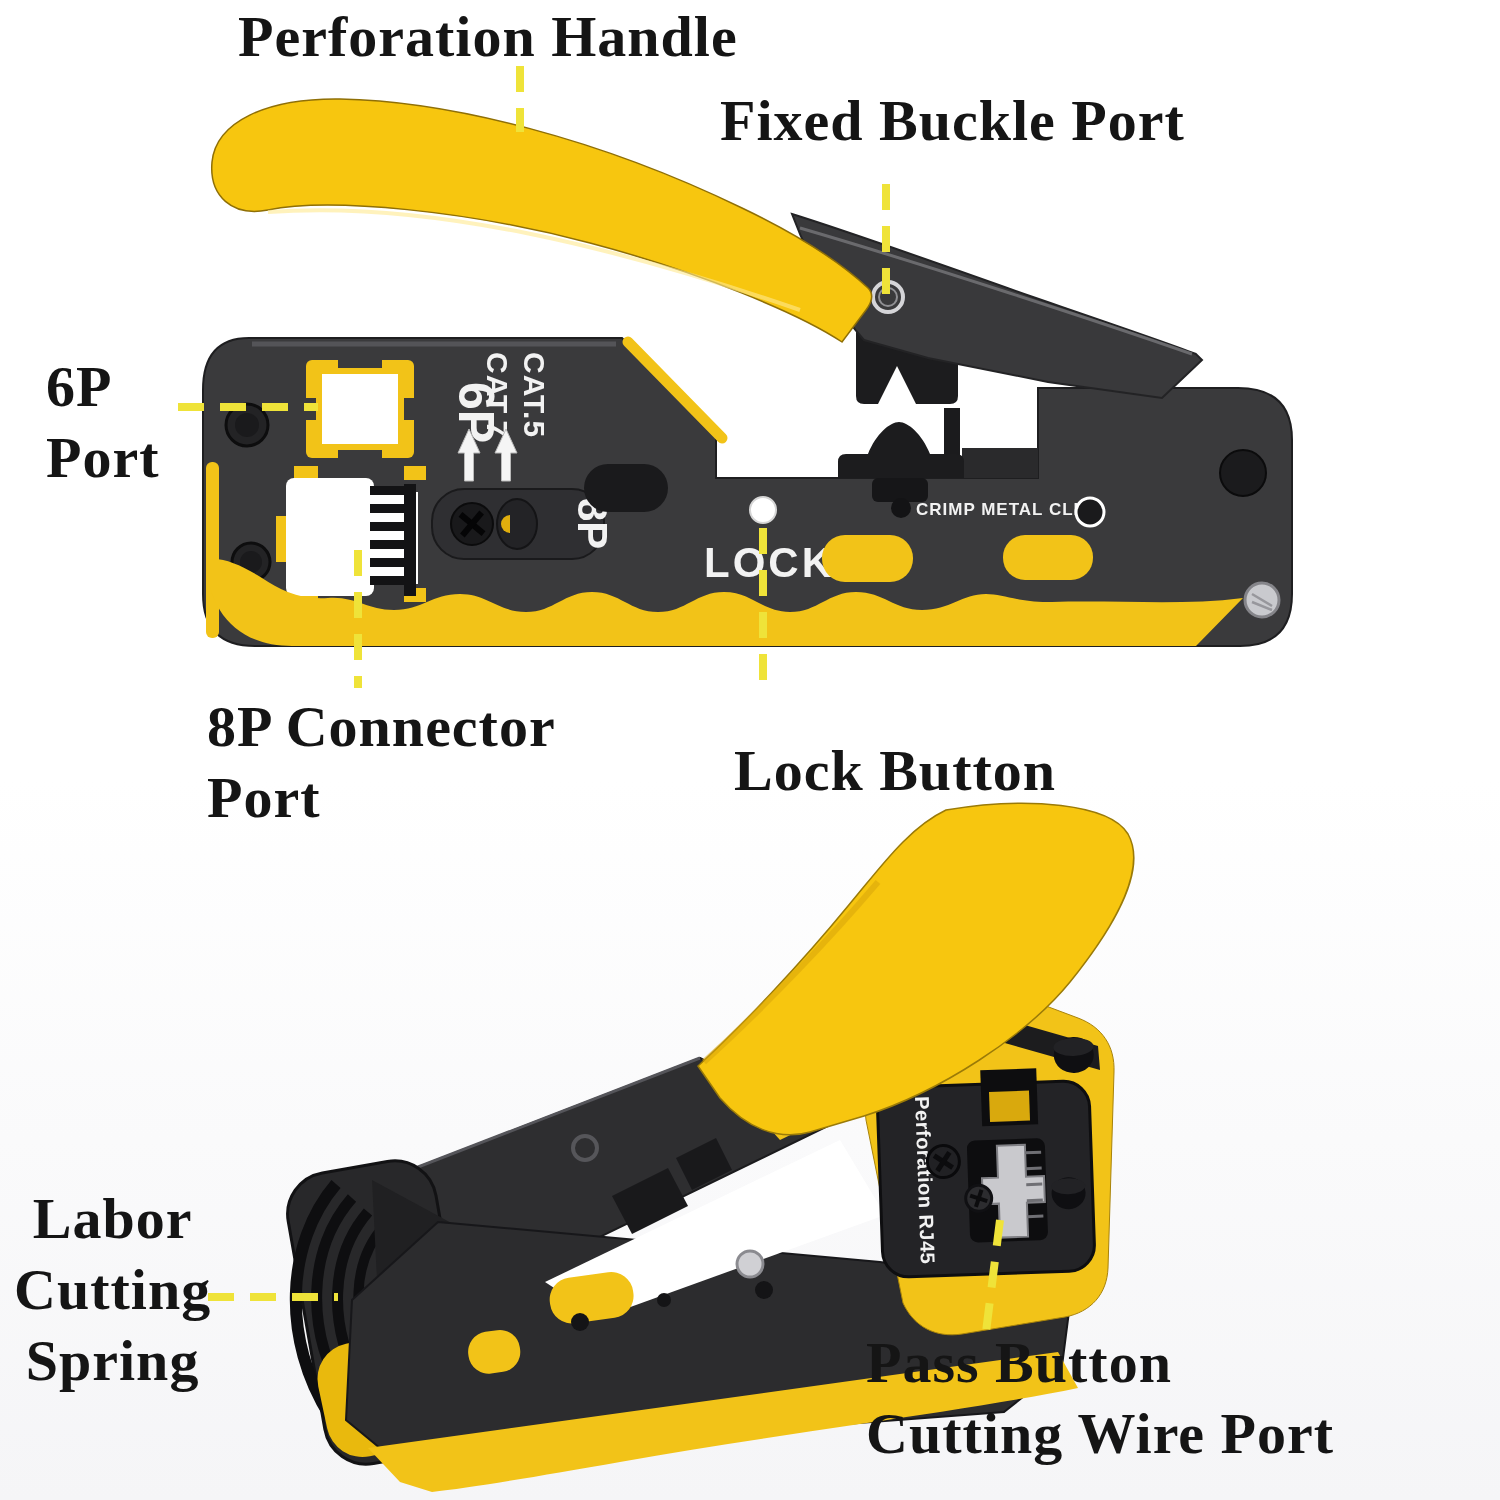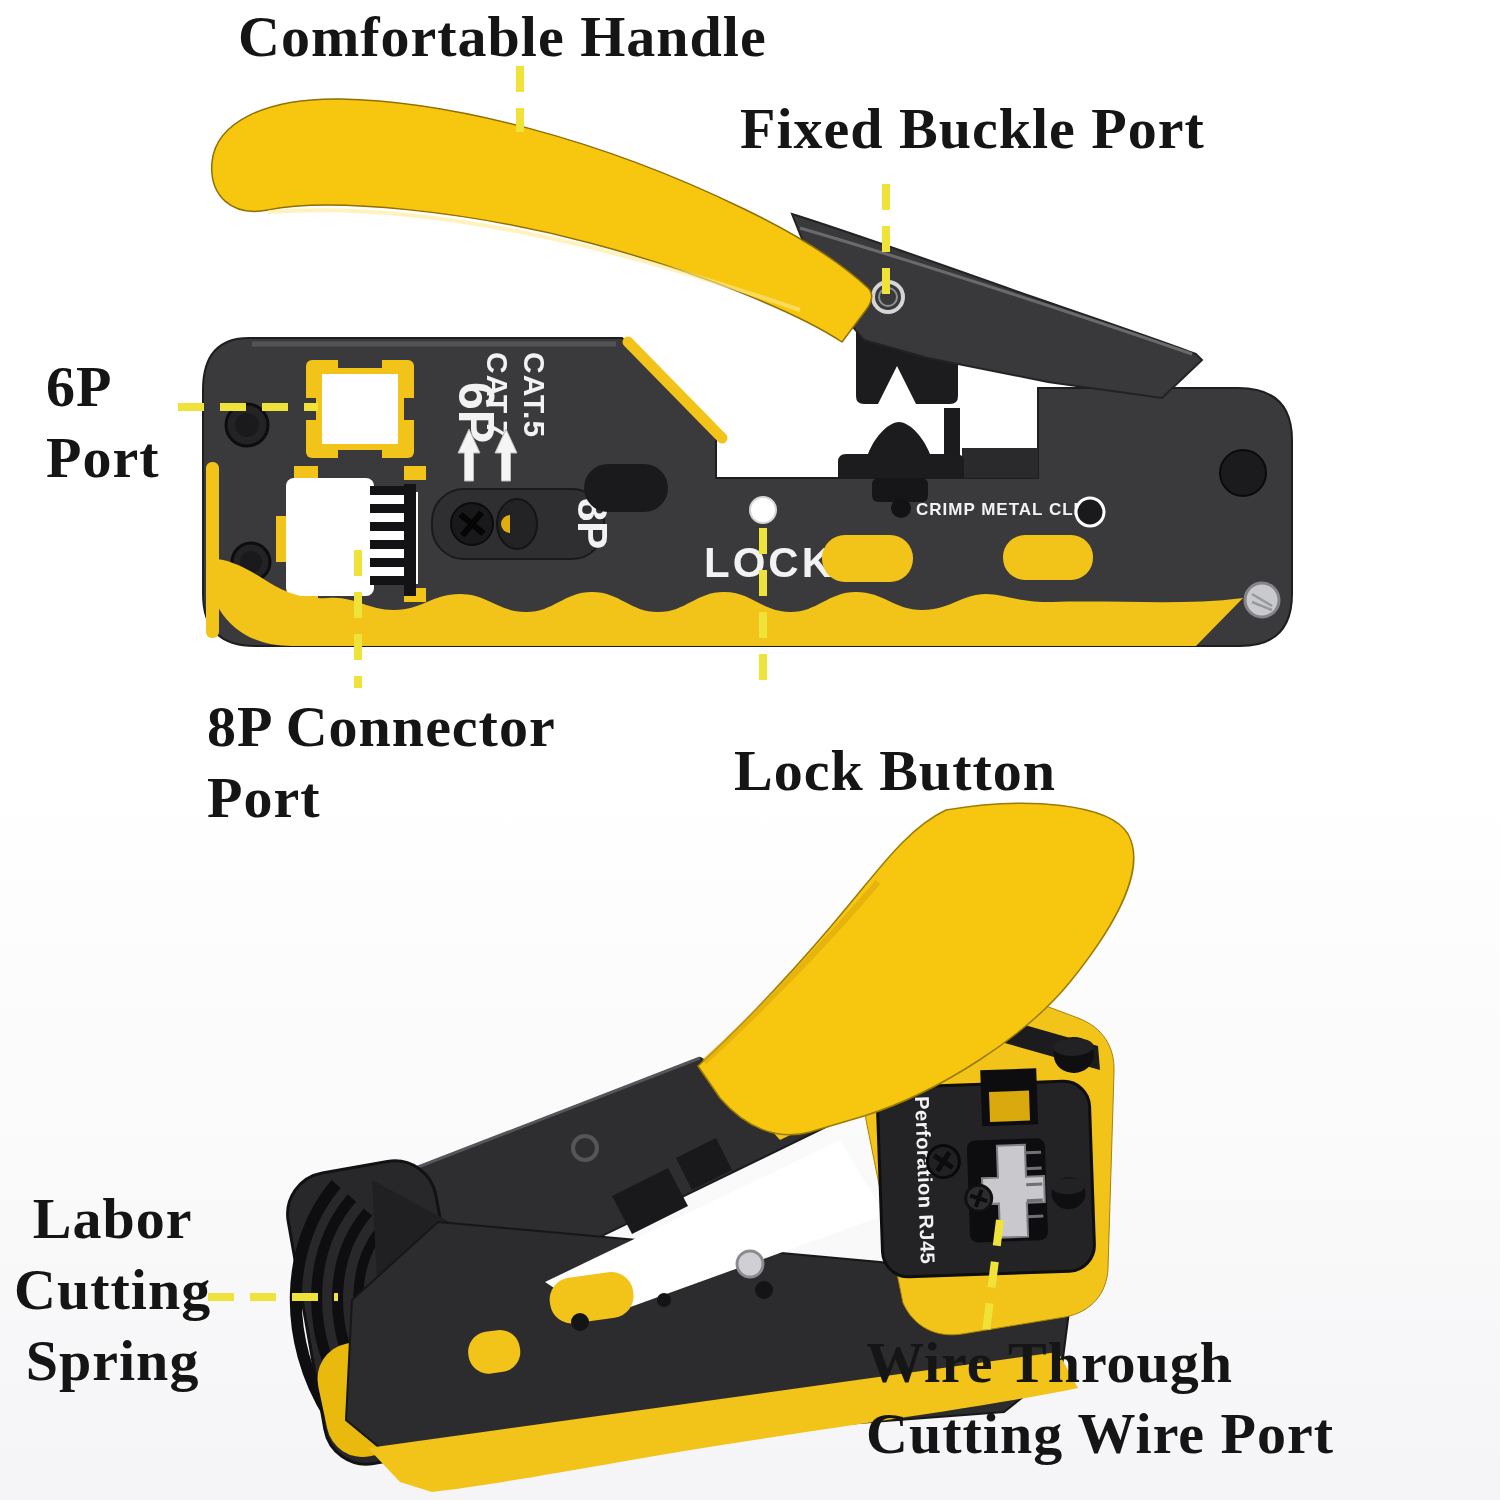--- a/index.html
+++ b/index.html
@@ -221,24 +221,24 @@
     <path d="M 886,184 L 886,306"></path>
     <path d="M 178,407 L 318,407"></path>
     <path d="M 358,550 L 358,688"></path>
     <path d="M 763,528 L 763,690"></path>
     <path d="M 208,1297 L 338,1297"></path>
     <path d="M 1000,1220 L 986,1332"></path>
   </g>
 </svg>
 
 <div class="callout" style="left:238px;top:2px;">
-  <div>Comfortable Handle</div>
-</div>
-
-<div class="callout" style="left:740px;top:86px;margin-top:8px;">
+  <div>Perforation Handle</div>
+</div>
+
+<div class="callout" style="left:720px;top:86px;">
   <div>Fixed Buckle Port</div>
 </div>
 
 <div class="callout" style="left:46px;top:352px;">
   <div>6P</div>
   <div>Port</div>
 </div>
 
 <div class="callout" style="left:200px;top:692px;margin-left:7px;">
   <div>8P Connector</div>
@@ -249,17 +249,17 @@
   <div>Lock Button</div>
 </div>
 
 <div class="callout" style="left:14px;top:1184px;text-align:center;">
   <div>Labor</div>
   <div>Cutting</div>
   <div>Spring</div>
 </div>
 
 <div class="callout" style="left:866px;top:1328px;">
-  <div>Wire Through</div>
+  <div>Pass Button</div>
   <div>Cutting Wire Port</div>
 </div>
 
 </div>
 
 </body></html>

